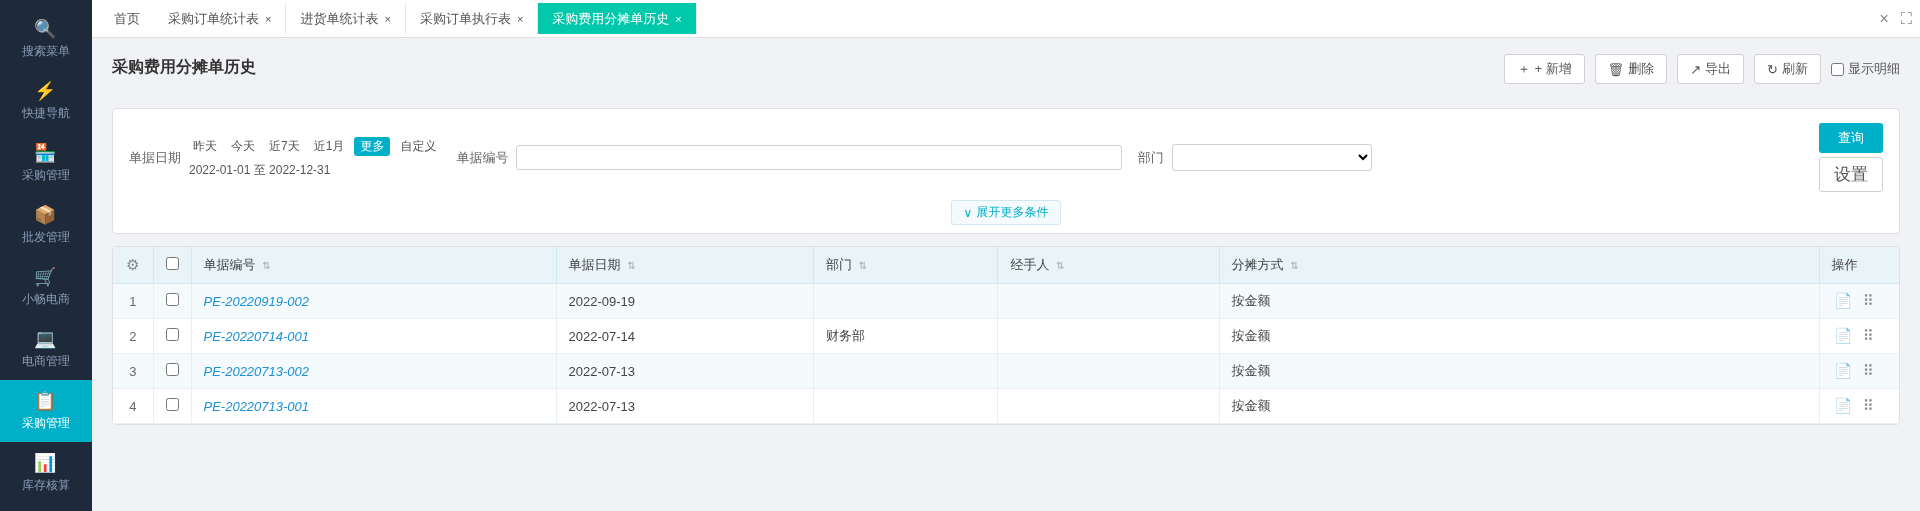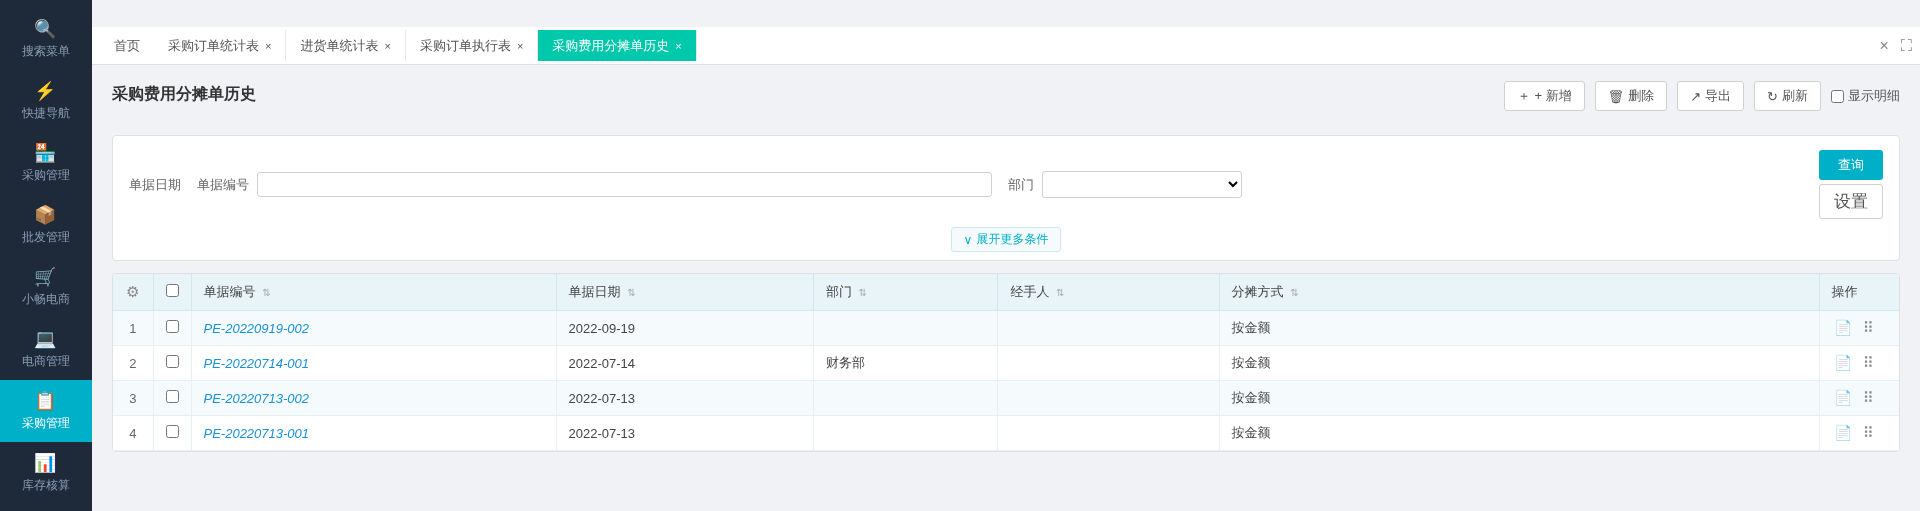--- a/index.html
+++ b/index.html
@@ -10,21 +10,21 @@
     
     .sidebar { width: 92px; background: #1e2a3a; display: flex; flex-direction: column; align-items: center; padding-top: 8px; flex-shrink: 0; }
     .sidebar-item { width: 100%; text-align: center; padding: 10px 4px; color: #8a9bb5; font-size: 12px; cursor: pointer; }
     .sidebar-item.active { color: #fff; background: #00b0c8; }
     .sidebar-item .icon { font-size: 18px; margin-bottom: 3px; display: block; }
 
     
     .main { flex: 1; display: flex; flex-direction: column; background: #f0f2f5; overflow: hidden; }
 
     
-    .tab-bar { background: #fff; border-bottom: 1px solid #e0e0e0; display: flex; align-items: center; padding: 0 8px; height: 38px; flex-shrink: 0; margin-top: 27px; }
+    .tab-bar { background: #fff; border-bottom: 1px solid #e0e0e0; display: flex; align-items: center; padding: 0 8px; height: 38px; flex-shrink: 0; }
     .tab-item { display: flex; align-items: center; padding: 0 14px; height: 31px; font-size: 13px; color: #555; cursor: pointer; border-right: 1px solid #e8e8e8; position: relative; white-space: nowrap; }
     .tab-item.active { background: #00c8aa; color: #fff; border-radius: 0; }
     .tab-item .tab-close { margin-left: 6px; color: inherit; font-size: 11px; cursor: pointer; }
     .tab-home { padding: 0 14px; color: #555; font-size: 13px; cursor: pointer; }
     .tab-bar-right { margin-left: auto; display: flex; align-items: center; gap: 12px; color: #888; font-size: 16px; cursor: pointer; }
 
     
     .content { flex: 1; padding: 16px 20px; overflow: auto; }
 
     
@@ -140,20 +140,31 @@
             <span>显示明细</span>
           </label>
         </div>
       </div>
 
       <div class="search-area">
         <div class="search-row">
 
           <div class="search-field">
             <span class="search-label">单据日期</span>
+            <div style="display:flex;flex-direction:column;gap:2px;">
+              <div class="date-shortcuts">
+                <span class="date-shortcut">昨天</span>
+                <span class="date-shortcut">今天</span>
+                <span class="date-shortcut">近7天</span>
+                <span class="date-shortcut">近1月</span>
+                <span class="date-shortcut more">更多</span>
+                <span class="date-shortcut">自定义</span>
+              </div>
+              <span class="date-range-text">2022-01-01 至 2022-12-31</span>
+            </div>
           </div>
 
           <div class="search-field" style="flex:1;">
             <span class="search-label">单据编号</span>
             <input class="search-input" style="flex: 1 1 0%;" type="text">
           </div>
 
           <div class="search-field" style="flex:1;">
             <span class="search-label">部门</span>
             <select class="dept-select">

